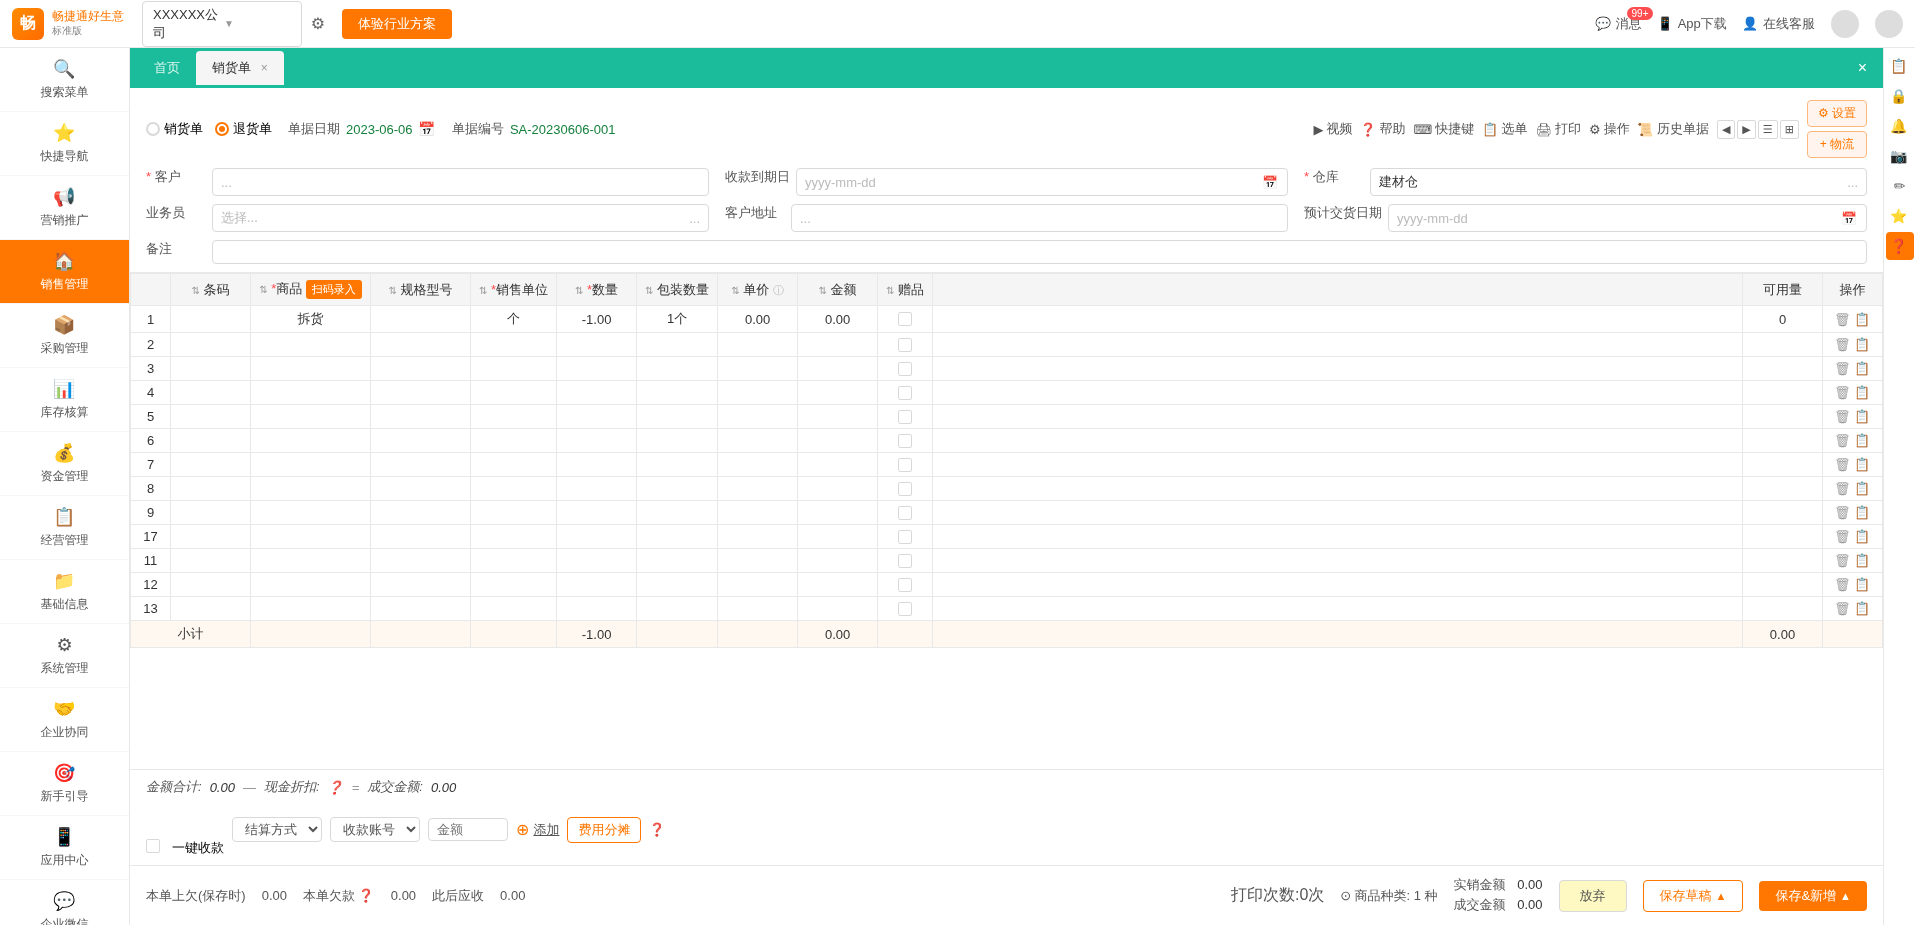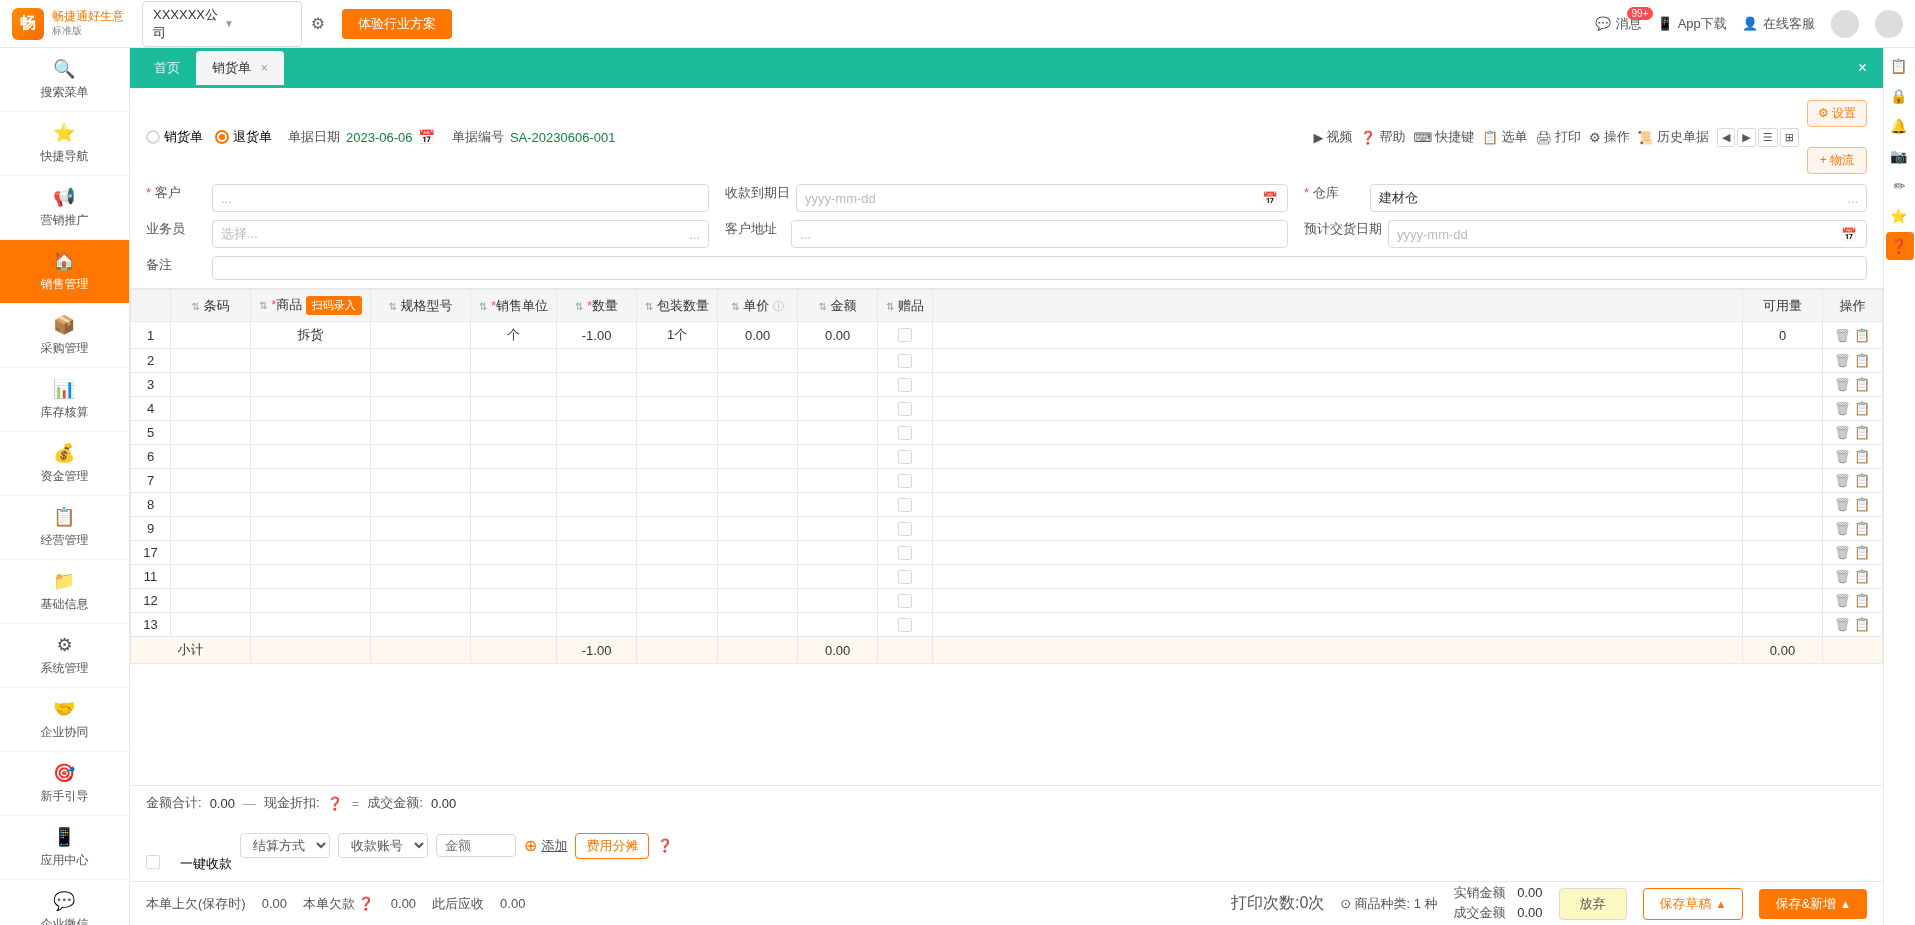--- a/index.html
+++ b/index.html
@@ -254,51 +254,51 @@
     .cb { width: 14px; height: 14px; border: 1px solid #d9d9d9; border-radius: 2px; background: white; }
 
     
     .bottom-area {
       background: white;
       border-top: 1px solid #e8e8e8;
       padding: 8px 16px;
     }
     .bottom-row1 {
       display: flex; align-items: center; gap: 8px;
-      margin-bottom: 6px; font-size: 13px;
+      margin-bottom: 6px; font-size: 13px; font-style: italic;
     }
     .bottom-row2 {
       display: flex; align-items: center; gap: 8px;
       font-size: 12px;
     }
     .amount-label { color: #555; }
     .amount-value { color: #333; font-weight: 500; }
     .dash { color: #999; }
     .equals { color: #999; }
     .deal-amount { color: #333; font-weight: 500; }
     .question-icon { color: #bbb; cursor: pointer; }
 
     .payment-area {
       display: flex; align-items: center; gap: 8px;
     }
-    .checkbox-label { display: flex; gap: 20px; cursor: pointer; margin-top: 37px; }
+    .checkbox-label { display: flex; gap: 12px; cursor: pointer; margin-top: 37px; }
     .pay-select {
       border: 1px solid #d9d9d9; border-radius: 4px; padding: 3px 8px;
       color: #555; background: white; cursor: pointer;
     }
     .btn-expense {
       border: 1px solid #ff7700; color: #ff7700; background: white;
       border-radius: 4px; padding: 3px 10px; cursor: pointer;
     }
 
     
     .footer {
       background: white; border-top: 1px solid #e8e8e8;
       display: flex; align-items: center;
-      padding: 0 16px; height: 44px;
+      padding: 0 16px; height: 60px;
     }
     .footer-left { display: flex; align-items: center; gap: 16px; font-size: 12px; color: #555; }
     .footer-amounts { text-align: right; font-size: 12px; color: #555; }
     .footer-amounts div { margin-bottom: 2px; }
     .amount-num { color: #333; font-weight: 500; margin-left: 8px; }
 
     .btn-discard {
       border: 1px solid #d9d9d9; background: #fef9c3; color: #555;
       border-radius: 4px; padding: 6px 20px; cursor: pointer; font-size: 13px;
     }
@@ -486,21 +486,21 @@
           <div class="header-action">
             <span>📜</span>
             <span>历史单据</span>
           </div>
           <div class="nav-btns">
             <button class="nav-btn">◀</button>
             <button class="nav-btn">▶</button>
             <button class="nav-btn">☰</button>
             <button class="nav-btn">⊞</button>
           </div>
-          <div style="display:flex;flex-direction:column;gap:20px;justify-content:flex-end;">
+          <div style="display:flex;flex-direction:column;gap:4px;justify-content:flex-end;">
             <button class="btn-settings">⚙ 设置</button>
             <button class="btn-logistics">+ 物流</button>
           </div>
         </div>
       </div>
 
       <div class="form-fields">
         <div class="form-field">
           <span class="form-field-label required">客户</span>
           <div class="form-field-input">

